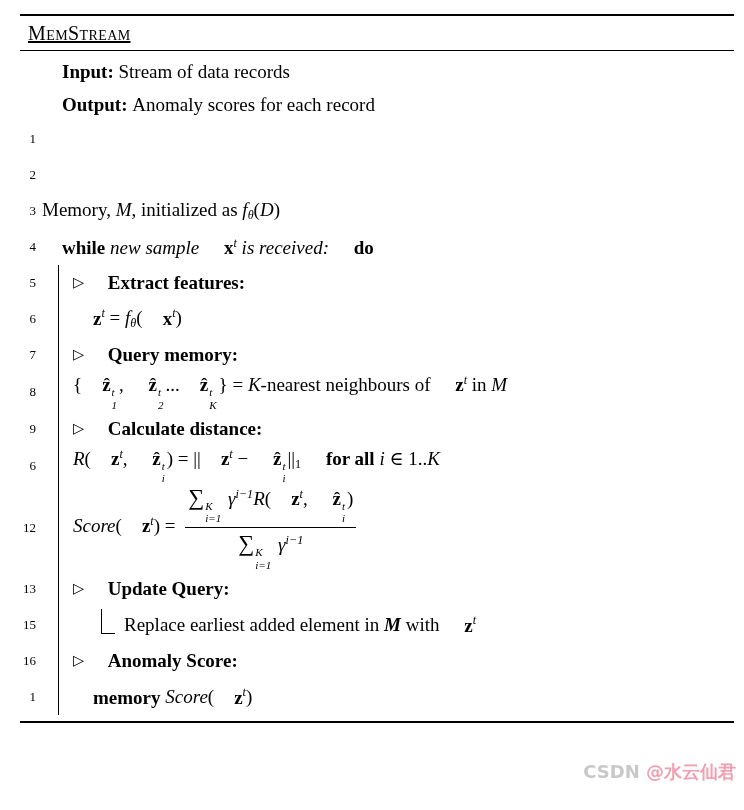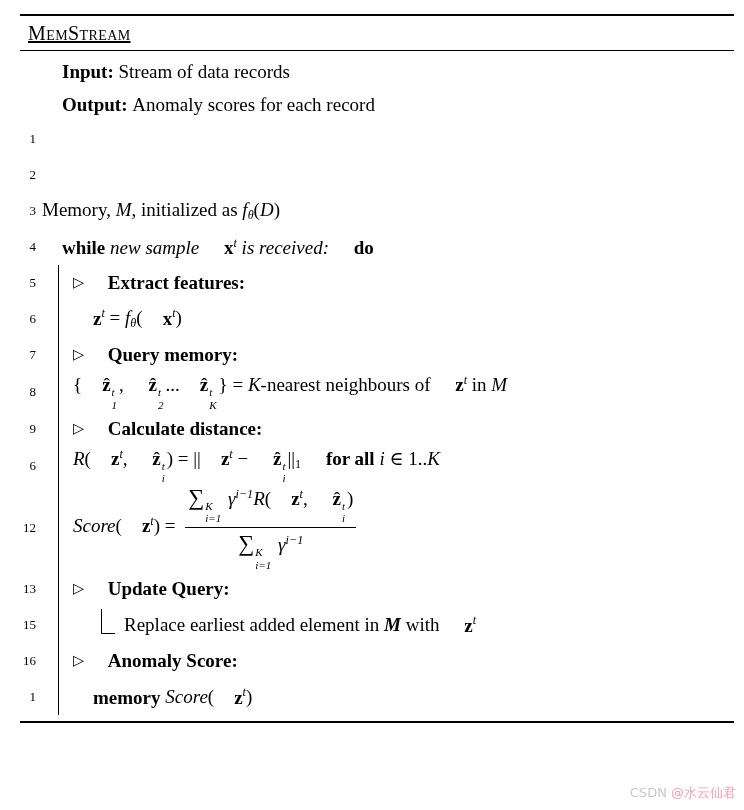--- a/index.html
+++ b/index.html
@@ -32,22 +32,22 @@
   .sub{font-size:64%;vertical-align:-0.25em;}
   .tri{font-size:76%;vertical-align:2px;}
   .big{font-size:118%;}
   .ss{display:inline-flex;flex-direction:column;align-items:flex-start;
     font-size:58%;line-height:1.12;vertical-align:-0.45em;font-style:italic;
     margin-left:1px;margin-right:2px;}
   .frac{display:inline-flex;flex-direction:column;align-items:center;
     vertical-align:middle;margin-left:5px;}
   .frac .num{padding:0 3px 3px;border-bottom:1.3px solid #000;}
   .frac .den{padding:3px 3px 0;}
-  .watermark{position:absolute;right:8px;bottom:8px;
-    font-family:"DejaVu Sans","Liberation Sans",sans-serif;font-size:13px;}
+  .watermark{position:absolute;right:8px;bottom:26px;
+    font-family:"DejaVu Sans","Liberation Sans",sans-serif;font-size:18px;font-weight:bold;}
 </style>
 </head>
 <body>
 
 <div class="algo">
   <div class="header">
     <span class="title">MemStream</span>
   </div>
   <div class="abody" id="algo-body">
       <div class="row io">

